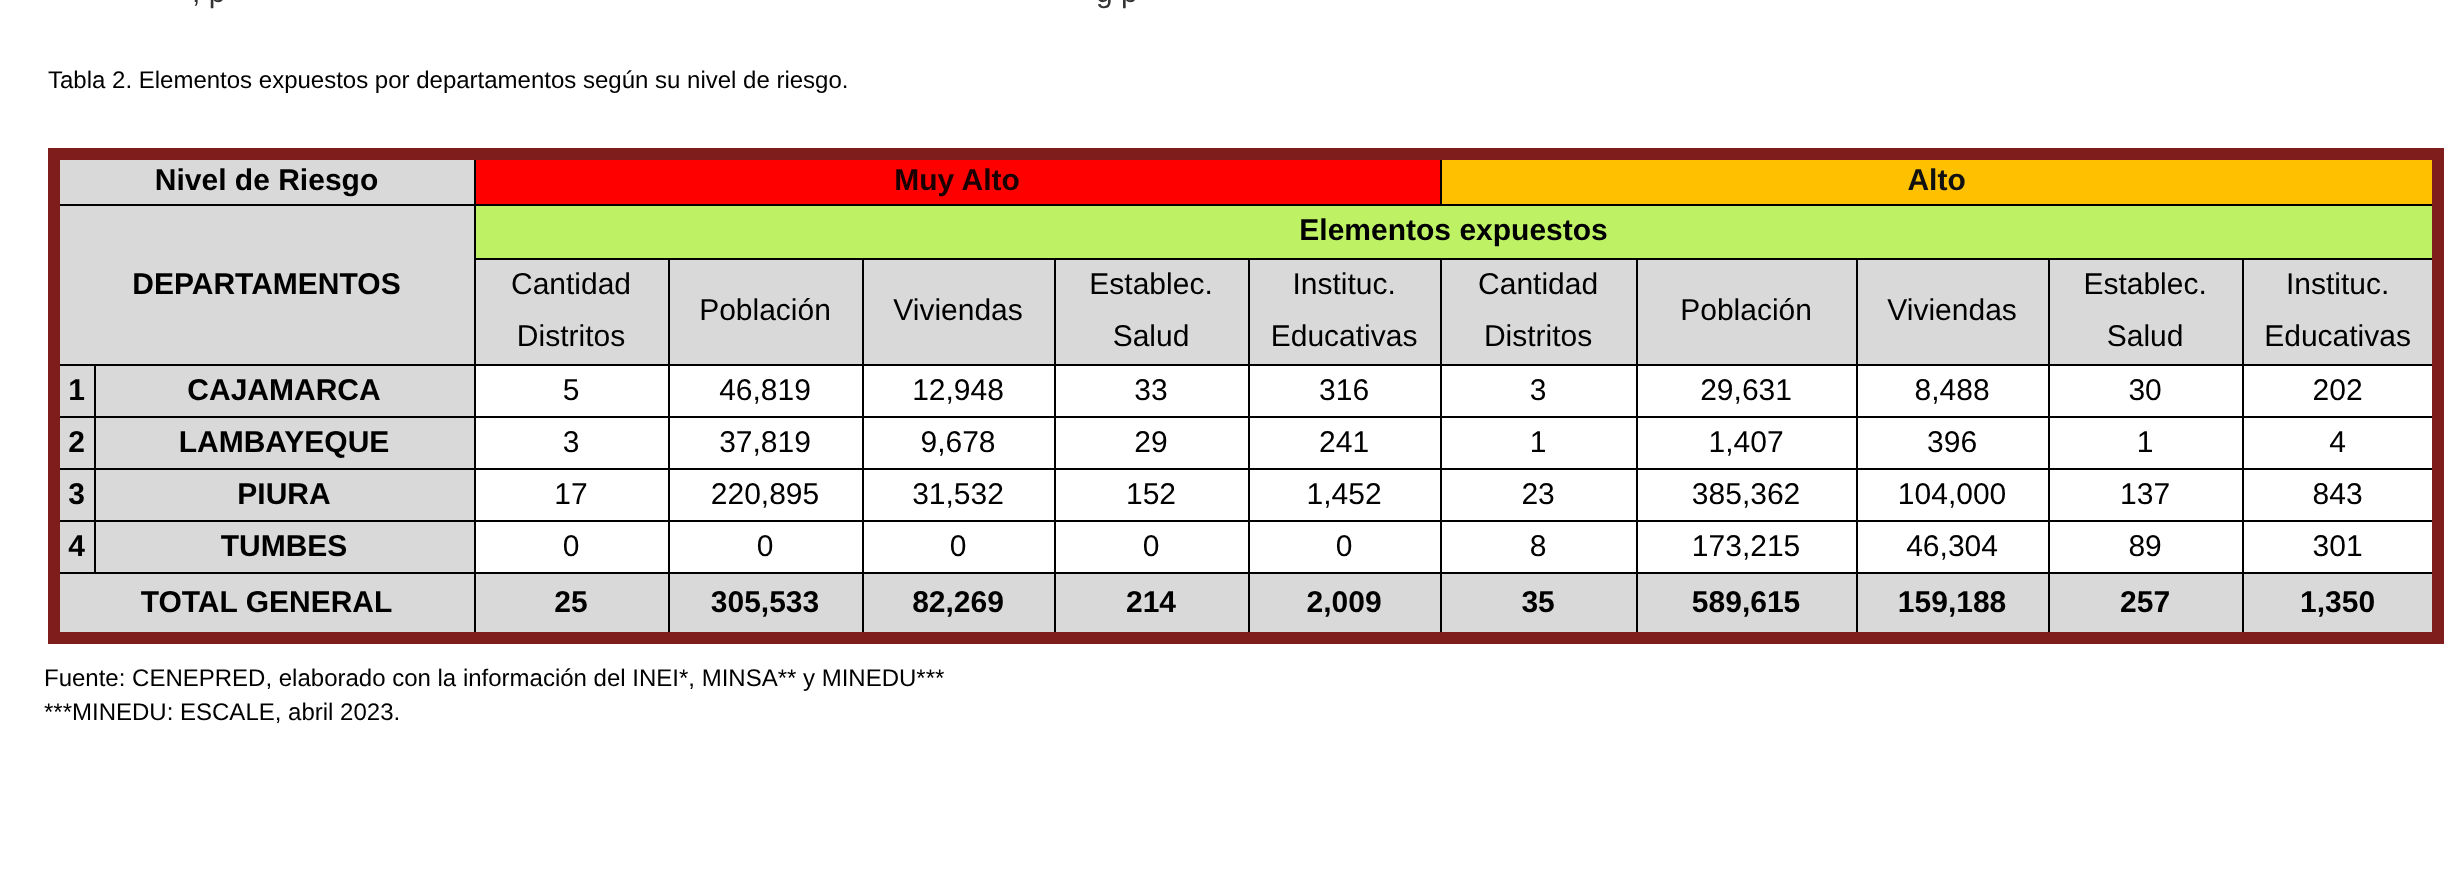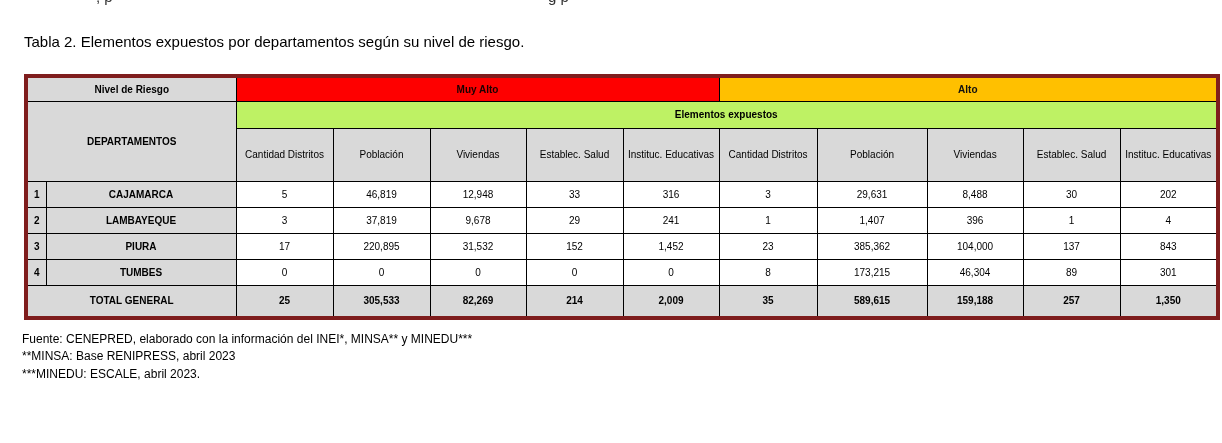--- a/index.html
+++ b/index.html
@@ -17,30 +17,30 @@
     overflow:hidden;
   }
   .top-clip span{
     position:absolute;top:-12px;font-size:15px;color:#333;
   }
   .frag-left{left:96px;}
   .frag-right{left:548px;}
 
   .title{
     position:absolute;left:24px;top:33px;
-    font-size:15px;color:#000;
+    font-size:12px;color:#000;
   }
 
   table.riesgo{
     position:absolute;left:24px;top:74px;
     width:1192px;
     border-collapse:collapse;
     table-layout:fixed;
-    border:4px solid #7f1d1d;
-    font-size:10px;
+    border:6px solid #7f1d1d;
+    font-size:15px;
   }
   table.riesgo td, table.riesgo th{
     border:1px solid #000;
     padding:0;
     text-align:center;
     vertical-align:middle;
     overflow:hidden;
   }
   tr.risk-row{height:25px;}
   tr.exposed-row{height:27px;}
@@ -194,15 +194,14 @@
     <td>589,615</td>
     <td>159,188</td>
     <td>257</td>
     <td>1,350</td>
   </tr>
 </tbody>
   </table>
 
 <div class="footnotes">
   <div>Fuente: CENEPRED, elaborado con la información del INEI*, MINSA** y MINEDU***</div>
-  <div>**MINSA: Base RENIPRESS, abril 2023</div>
   <div>***MINEDU: ESCALE, abril 2023.</div>
 </div>
 
 </body></html>

